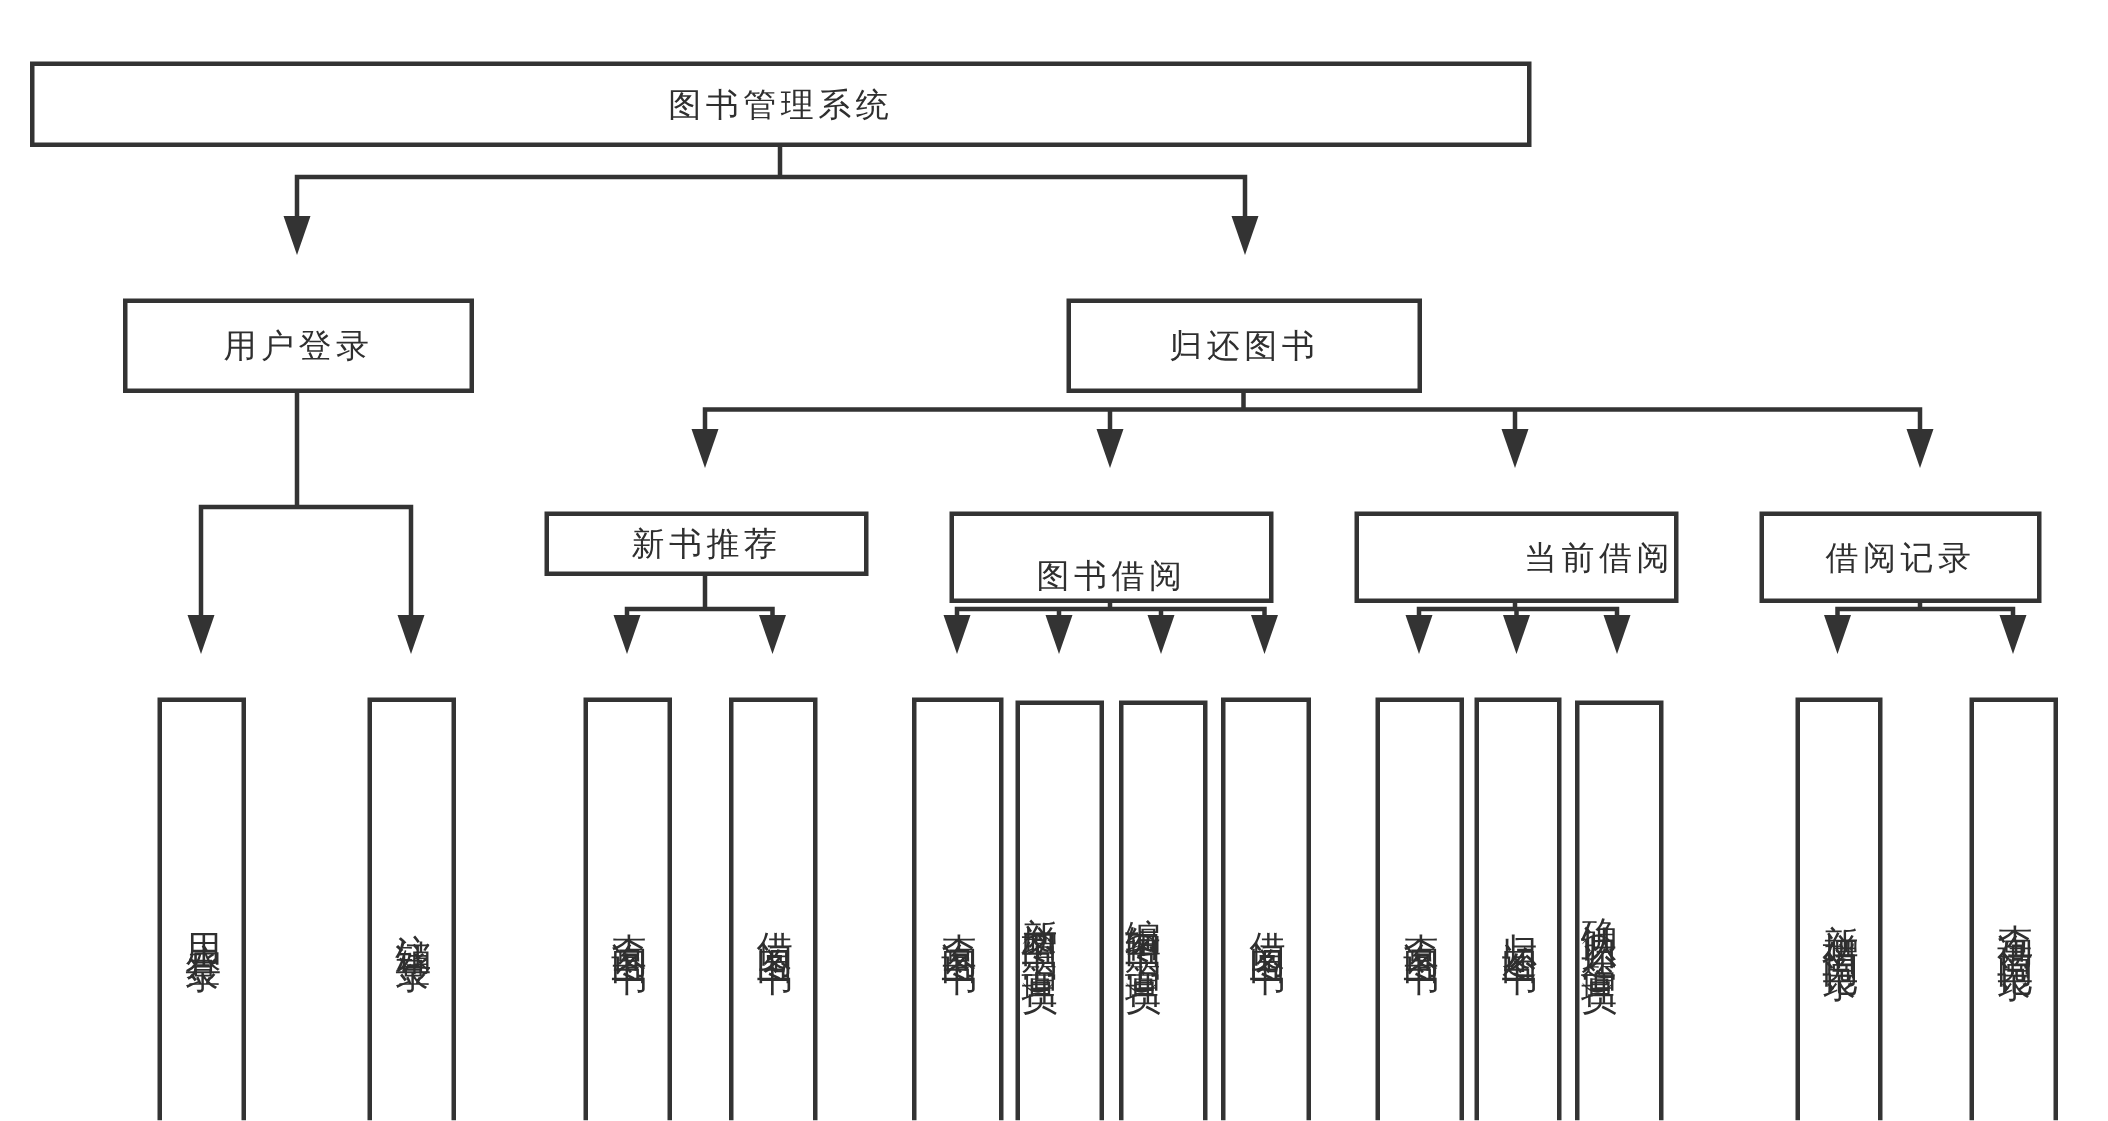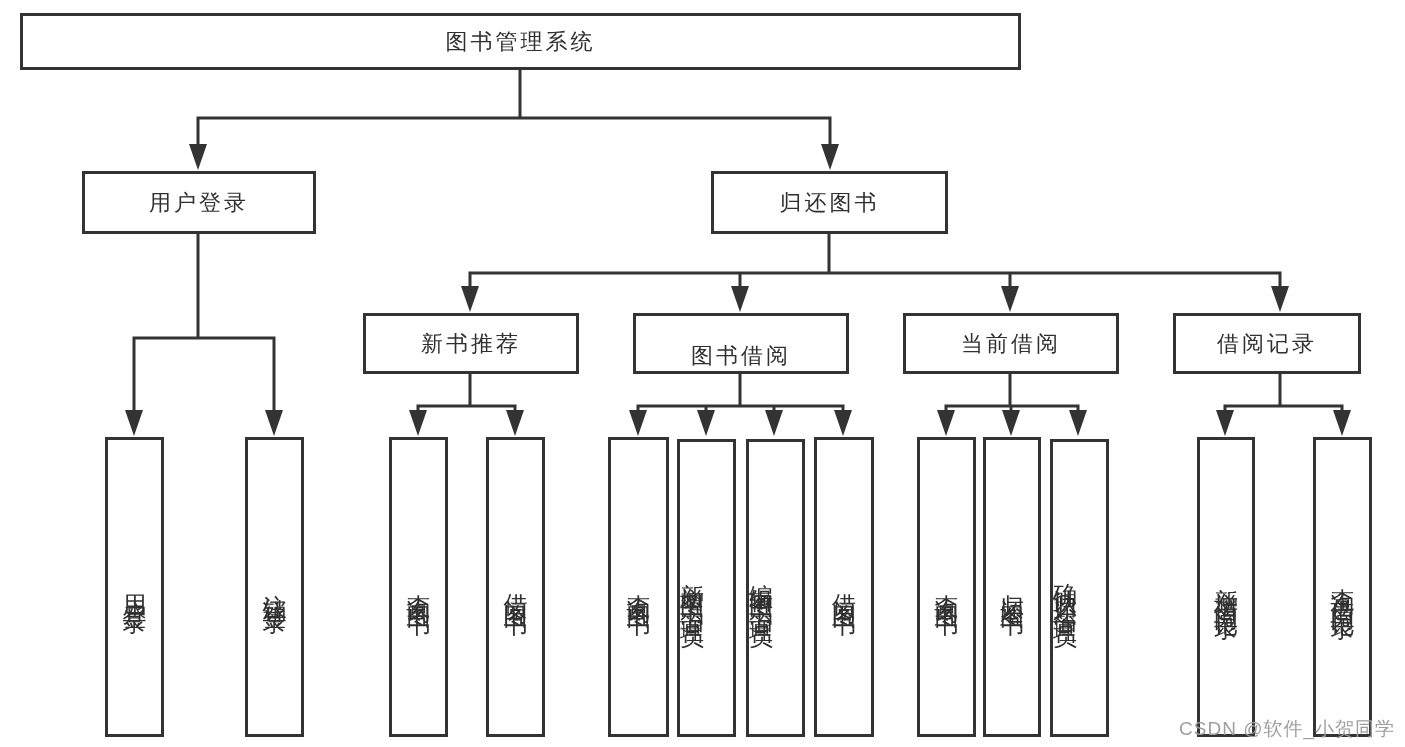--- a/index.html
+++ b/index.html
@@ -24,20 +24,21 @@
   }
   .node {
     position: absolute;
     box-sizing: border-box;
     border: 3px solid #333333;
     background: #ffffff;
     color: #2f2f2f;
     display: flex;
     align-items: center;
     justify-content: center;
+    margin-top: 28px;
   }
   .hnode {
     font-size: 22px;
     letter-spacing: 3px;
     white-space: nowrap;
   }
   .vnode {
     font-size: 24px;
   }
   .vnode .vtext {
@@ -101,27 +102,27 @@
     <span>图书管理系统</span>
   </div>
 
   <div class="node hnode" style="left:82px; top:171px; width:234px; height:63px;">
     <span>用户登录</span>
   </div>
   <div class="node hnode" style="left:711px; top:171px; width:237px; height:63px;">
     <span>归还图书</span>
   </div>
 
-  <div class="node hnode" style="left:363px; top:313px; width:216px; height:61px;">
+  <div class="node hnode" style="left:363px; top:313px; width:216px; height:43px;">
     <span>新书推荐</span>
   </div>
   <div class="node hnode" style="left:633px; top:313px; width:216px; height:61px;align-items:flex-end;">
     <span>图书借阅</span>
   </div>
-  <div class="node hnode" style="left:903px; top:313px; width:216px; height:61px;">
+  <div class="node hnode" style="left:903px; top:313px; width:216px; height:61px;justify-content:flex-end;">
     <span>当前借阅</span>
   </div>
   <div class="node hnode" style="left:1173px; top:313px; width:188px; height:61px;">
     <span>借阅记录</span>
   </div>
 
   <div class="node vnode" style="left:105px; top:437px; width:59px; height:300px;">
     <span class="vtext">用户登录</span>
   </div>
   <div class="node vnode" style="left:245px; top:437px; width:59px; height:300px;">
@@ -158,15 +159,14 @@
     <span class="vtext">确认归还（管理员）</span>
   </div>
 
   <div class="node vnode" style="left:1197px; top:437px; width:58px; height:300px;">
     <span class="vtext">新增借阅记录</span>
   </div>
   <div class="node vnode" style="left:1313px; top:437px; width:59px; height:300px;">
     <span class="vtext">查询借阅记录</span>
   </div>
 
-  <div class="watermark">CSDN @软件_小贺同学</div>
 
 </div>
 
 </body></html>

